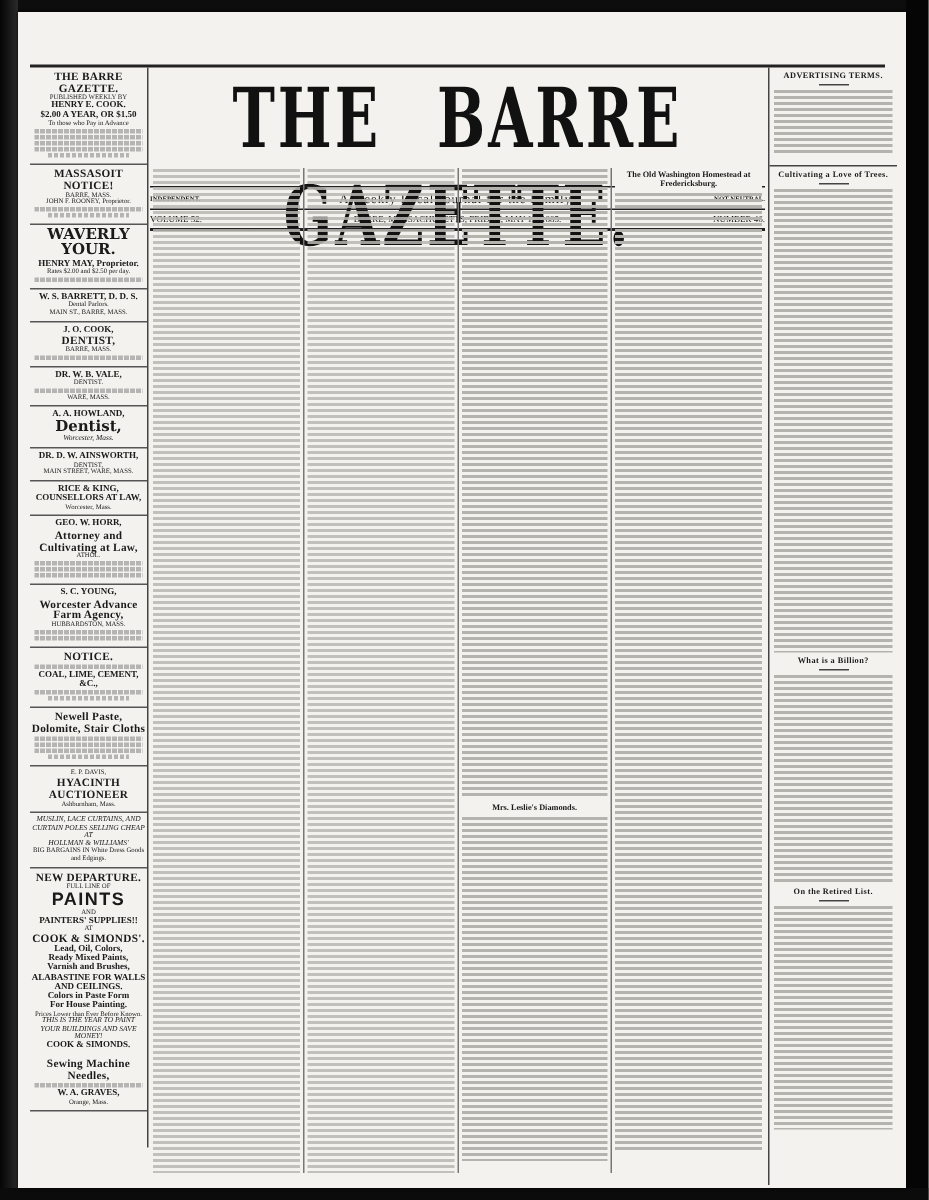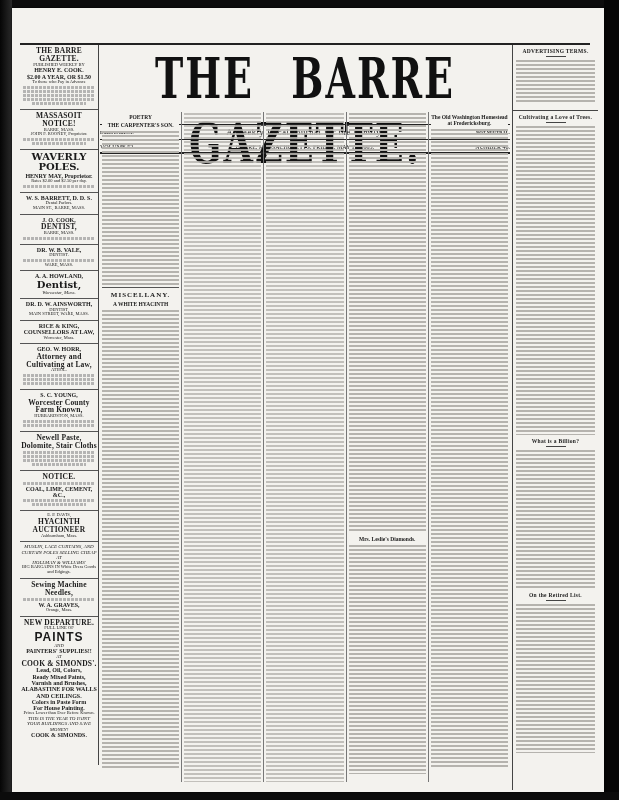--- a/index.html
+++ b/index.html
@@ -68,21 +68,21 @@
   </div>
 
   <div class="ad">
     <div class="t">MASSASOIT NOTICE!</div>
     <div class="s">BARRE, MASS.</div>
     <div class="s">JOHN F. ROONEY, Proprietor.</div>
     <div class="filler"></div>
       <div class="filler short"></div>
   </div>
   <div class="ad">
-    <div class="big">WAVERLY POLES.</div>
+    <div class="big">WAVERLY YOUR.</div>
     <div class="m">HENRY MAY, Proprietor.</div>
     <div class="s">Rates $2.00 and $2.50 per day.</div>
     <div class="filler"></div>
   </div>
   <div class="ad">
     <div class="m">W. S. BARRETT, D. D. S.</div>
     <div class="s">Dental Parlors.</div>
     <div class="s">MAIN ST., BARRE, MASS.</div>
   </div>
   <div class="ad">
@@ -115,99 +115,91 @@
   <div class="ad">
     <div class="m">GEO. W. HORR,</div>
     <div class="t">Attorney and Cultivating at Law,</div>
     <div class="s">ATHOL.</div>
     <div class="filler"></div>
       <div class="filler"></div>
       <div class="filler"></div>
   </div>
   <div class="ad">
     <div class="m">S. C. YOUNG,</div>
-    <div class="t">Worcester County Farm Known,</div>
+    <div class="t">Worcester Advance Farm Agency,</div>
     <div class="s">HUBBARDSTON, MASS.</div>
     <div class="filler"></div>
       <div class="filler"></div>
   </div>
   <div class="ad">
+    <div class="t">NOTICE.</div>
+    <div class="filler"></div>
+    <div class="m">COAL, LIME, CEMENT, &amp;C.,</div>
+    <div class="filler"></div>
+      <div class="filler short"></div>
+  </div>
+  <div class="ad">
     <div class="t">Newell Paste, Dolomite, Stair Cloths</div>
     <div class="filler"></div>
       <div class="filler"></div>
       <div class="filler"></div>
-      <div class="filler short"></div>
-  </div>
-  <div class="ad">
-    <div class="t">NOTICE.</div>
-    <div class="filler"></div>
-    <div class="m">COAL, LIME, CEMENT, &amp;C.,</div>
-    <div class="filler"></div>
       <div class="filler short"></div>
   </div>
   <div class="ad">
     <div class="s">E. P. DAVIS,</div>
     <div class="t">HYACINTH AUCTIONEER</div>
     <div class="s">Ashburnham, Mass.</div>
   </div>
   <div class="ad">
     <div class="i">MUSLIN, LACE CURTAINS, AND CURTAIN POLES SELLING CHEAP AT</div>
     <div class="i">HOLLMAN &amp; WILLIAMS'</div>
     <div class="s">BIG BARGAINS IN White Dress Goods and Edgings.</div>
-  </div>
-  <div class="ad">
-    <div class="t">Sewing Machine Needles,</div>
-    <div class="filler"></div>
-    <div class="m">W. A. GRAVES,</div>
-    <div class="s">Orange, Mass.</div>
   </div>
   <div class="ad" style="border-bottom:none;">
     <div class="t">NEW DEPARTURE.</div>
     <div class="s">FULL LINE OF</div>
     <div class="xl">PAINTS</div>
     <div class="s">AND</div>
     <div class="m">PAINTERS' SUPPLIES!!</div>
     <div class="s">AT</div>
     <div class="t">COOK &amp; SIMONDS'.</div>
     <div class="m">Lead, Oil, Colors,</div>
     <div class="m">Ready Mixed Paints,</div>
     <div class="m">Varnish and Brushes,</div>
     <div class="m">ALABASTINE FOR WALLS AND CEILINGS.</div>
     <div class="m">Colors in Paste Form</div>
     <div class="m">For House Painting.</div>
     <div class="s">Prices Lower than Ever Before Known.</div>
     <div class="i">THIS IS THE YEAR TO PAINT YOUR BUILDINGS AND SAVE MONEY!</div>
     <div class="m">COOK &amp; SIMONDS.</div>
   </div>
+  <div class="ad">
+    <div class="t">Sewing Machine Needles,</div>
+    <div class="filler"></div>
+    <div class="m">W. A. GRAVES,</div>
+    <div class="s">Orange, Mass.</div>
+  </div>
 </div>
 
 <div class="mast">
   <div class="title">THE BARRE GAZETTE.</div>
   <div class="tagline-row">
     <span>INDEPENDENT.</span>
     <span class="tagline">A Weekly Local Journal for the Family.</span>
     <span>NOT NEUTRAL.</span>
   </div>
   <div class="vol-row">
     <span>VOLUME 52.</span>
     <span>BARRE, MASSACHUSETTS, FRIDAY, MAY 15, 1885.</span>
     <span>NUMBER 46.</span>
   </div>
 </div>
 
 <div class="cols">
   <div class="col">
-    <div class="sechead">POETRY</div>
-    <div class="sechead">THE CARPENTER'S SON.</div>
-    <div class="block" style="height:155px;"></div>
-    <div class="sechead big" style="border-top:1px solid #555;padding-top:3px;">MISCELLANY.</div>
-    <div class="sechead">A WHITE HYACINTH</div>
-    <div class="block" style="height:460px;"></div>
-  </div>
-  <div class="col">
       <div class="lines"></div>
     </div>
   <div class="col">
       <div class="lines"></div>
     </div>
   <div class="col">
     <div class="block" style="height:420px;"></div>
     <div class="sechead" style="margin-top:4px;">Mrs. Leslie's Diamonds.</div>
     <div class="block" style="height:230px;"></div>
   </div>

